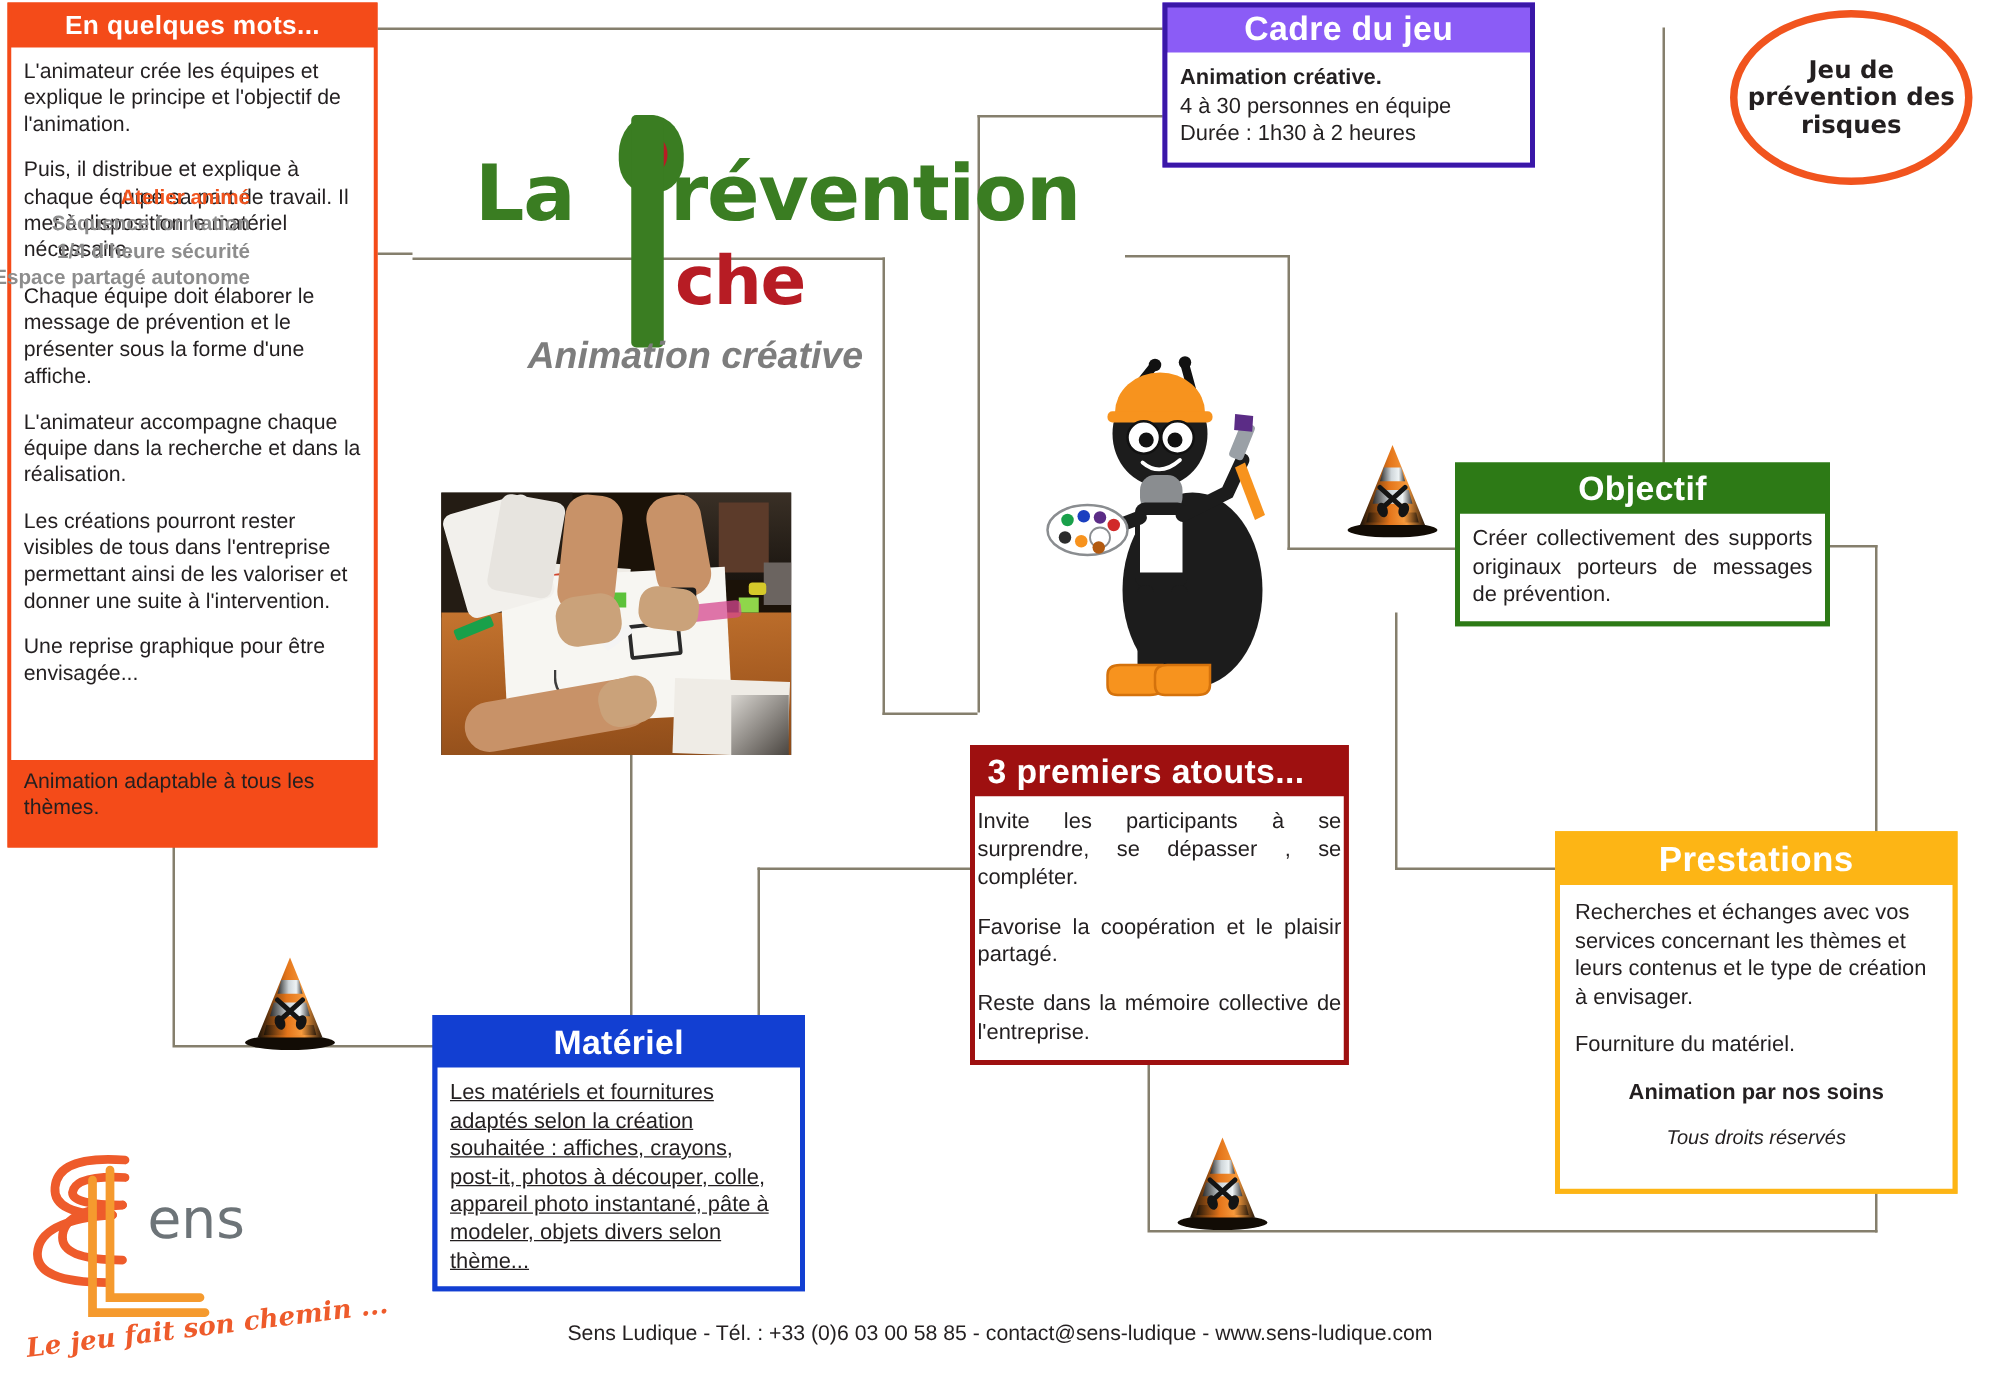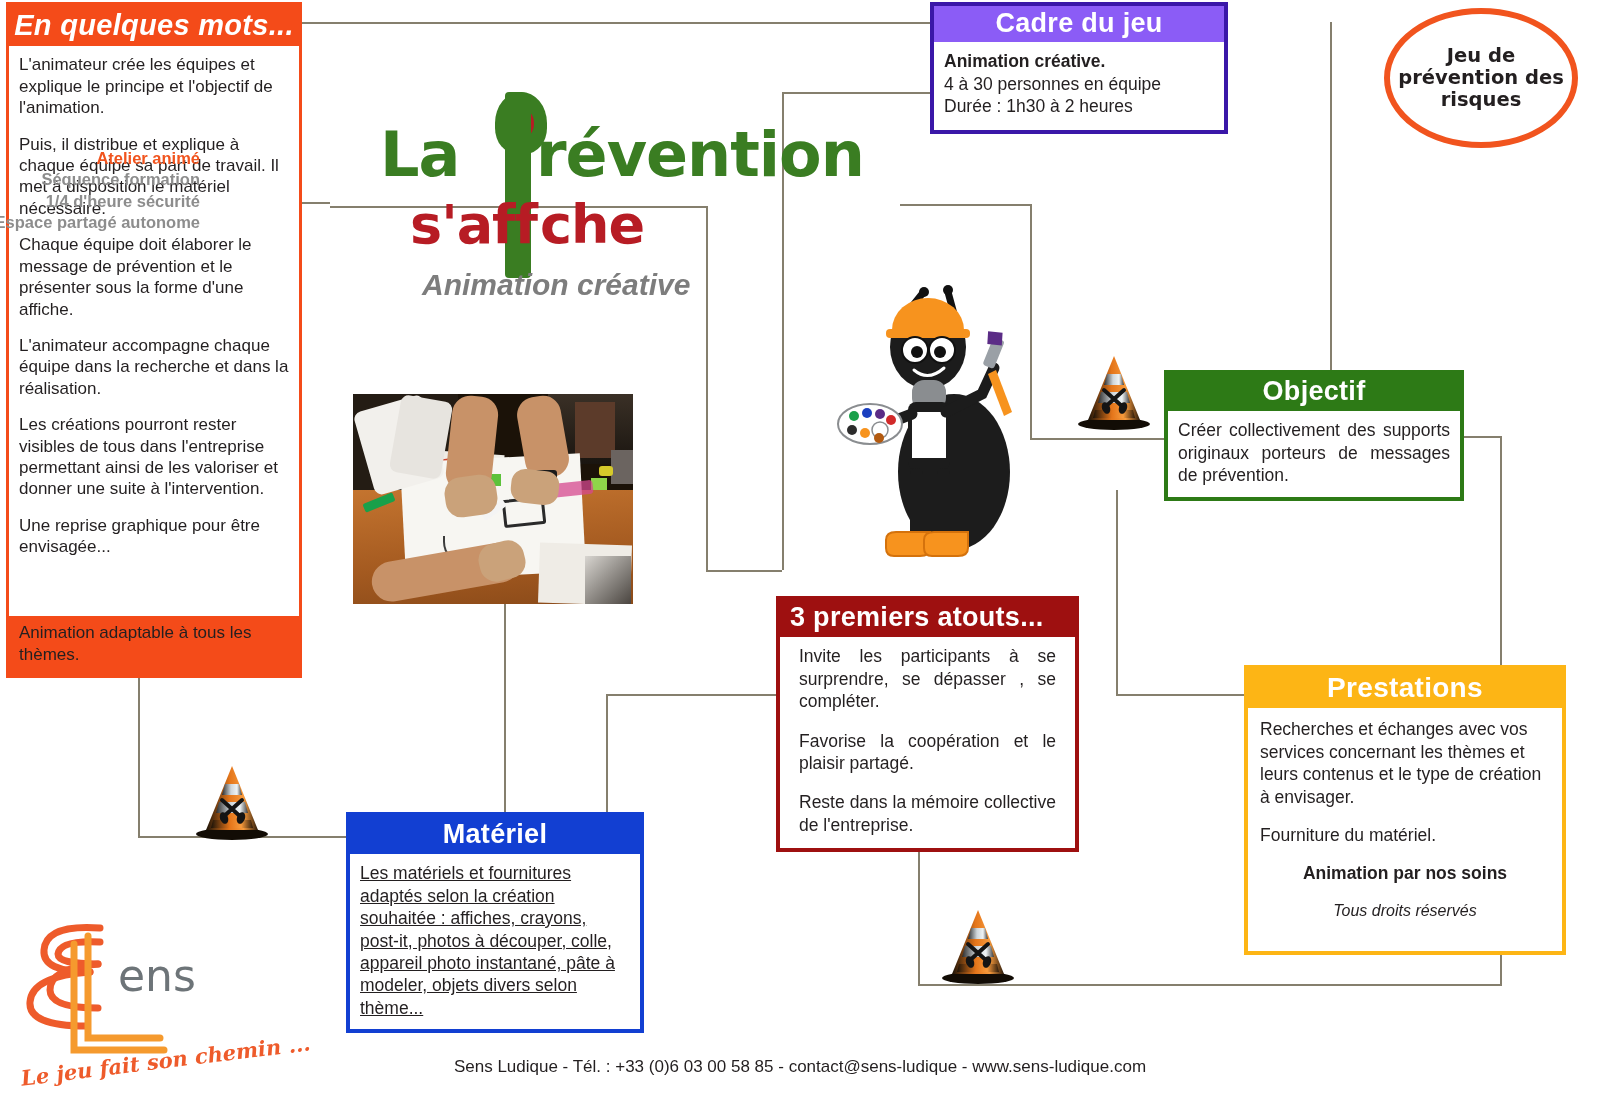--- a/index.html
+++ b/index.html
@@ -26,21 +26,21 @@
     background:#ffffff;box-sizing:border-box;
     font-size:17.5px;line-height:1.28;color:#231f20;
   }
 
   
   #panel-mots{
     left:6px;top:2px;width:296px;height:676px;
     background:#f44b19;border:3px solid #f44b19;
   }
   #panel-mots .hdr{
-    font-size:29px;padding:5px 0 6px;color:#fff;font-style:italic;
+    font-size:21px;padding:5px 0 6px;color:#fff;
   }
   #panel-mots .body{
     padding:8px 9px 10px 10px;height:570px;
     font-size:17px;line-height:1.26;
   }
   #panel-mots .body p{margin:0 0 15px;}
   #panel-mots .body p:last-child{margin-bottom:0;}
   #panel-mots .note{
     color:#231f20;font-size:17px;line-height:1.26;
     padding:6px 10px 0 10px;
@@ -112,21 +112,21 @@
   #card-prest{left:1244px;top:665px;width:322px;background:#fdb515;border:4px solid #fdb515;}
   #card-prest .hdr{font-size:28px;padding:4px 0 6px;}
   #card-prest .body{padding:10px 12px 14px;min-height:215px;}
   #card-prest .body p{margin:0 0 16px;}
   #card-prest .strong{font-weight:bold;text-align:center;margin:0 0 18px;}
   #card-prest .rights{font-style:italic;text-align:center;font-size:16px;margin:0;}
 
   
   #card-atouts{left:776px;top:596px;width:303px;background:#9e1010;border:4px solid #9e1010;}
   #card-atouts .hdr{font-size:27px;padding:3px 0 6px;text-align:left;padding-left:10px;}
-  #card-atouts .body{padding:8px 19px 12px;min-height:185px;}
+  #card-atouts .body{padding:8px 2px 12px;min-height:185px;}
   #card-atouts .body p{margin:0 0 17px;text-align:justify;}
   #card-atouts .body p:last-child{margin-bottom:0;}
 
   
   #card-materiel{left:346px;top:812px;width:298px;background:#123fd2;border:4px solid #123fd2;}
   #card-materiel .hdr{font-size:27px;padding:4px 0 6px;}
   #card-materiel .body{padding:8px 10px 10px;min-height:168px;text-decoration:underline;}
 
   
   #photo{
@@ -264,21 +264,20 @@
     </div>
     <div class="note">Animation adaptable à tous les thèmes.</div>
   </div>
 
   <div id="title-block">
     <div class="logo-line1">La</div>
     <div class="logo-head"></div>
     <div class="logo-dot"></div>
     <div class="logo-stem"></div>
     <div class="logo-line1" style="left:184px;top:48px;">révention</div>
-    <div class="logo-line2">s'aff</div>
     <div class="logo-line2" style="left:188px;top:123px;">che</div>
     <div class="logo-sub">Animation créative</div>
   </div>
 
   <div id="badge">
     <div class="ring">
       <span>Jeu de prévention des risques</span>
     </div>
   </div>
   <div id="badge-list">

